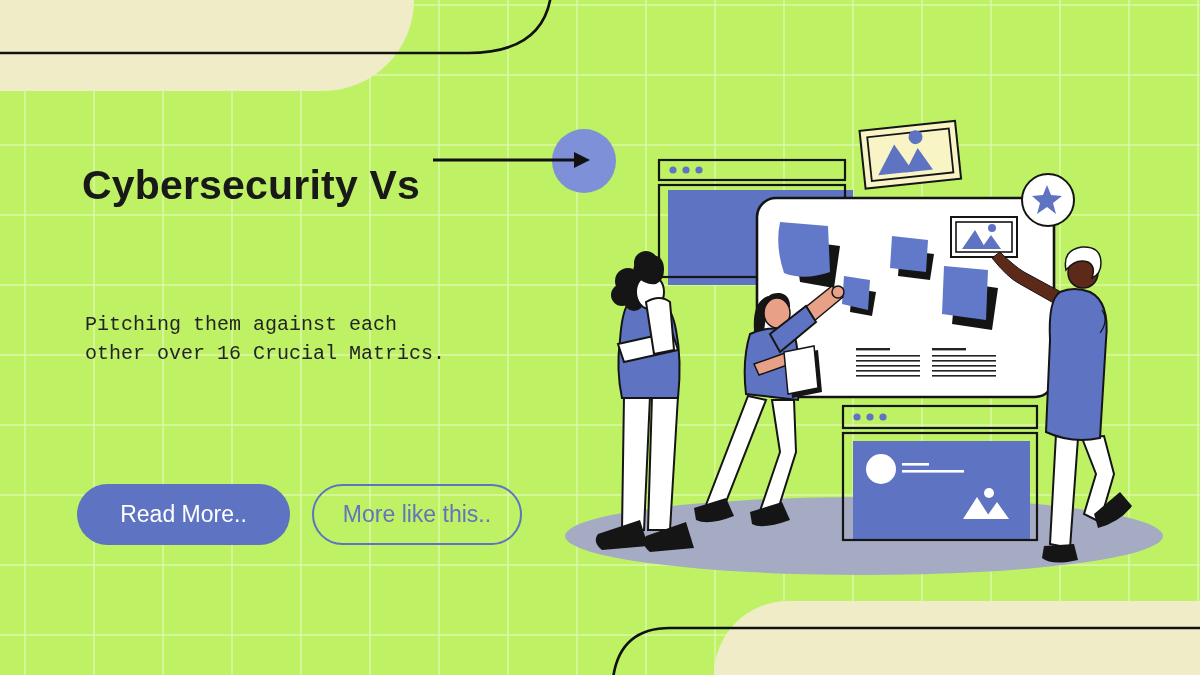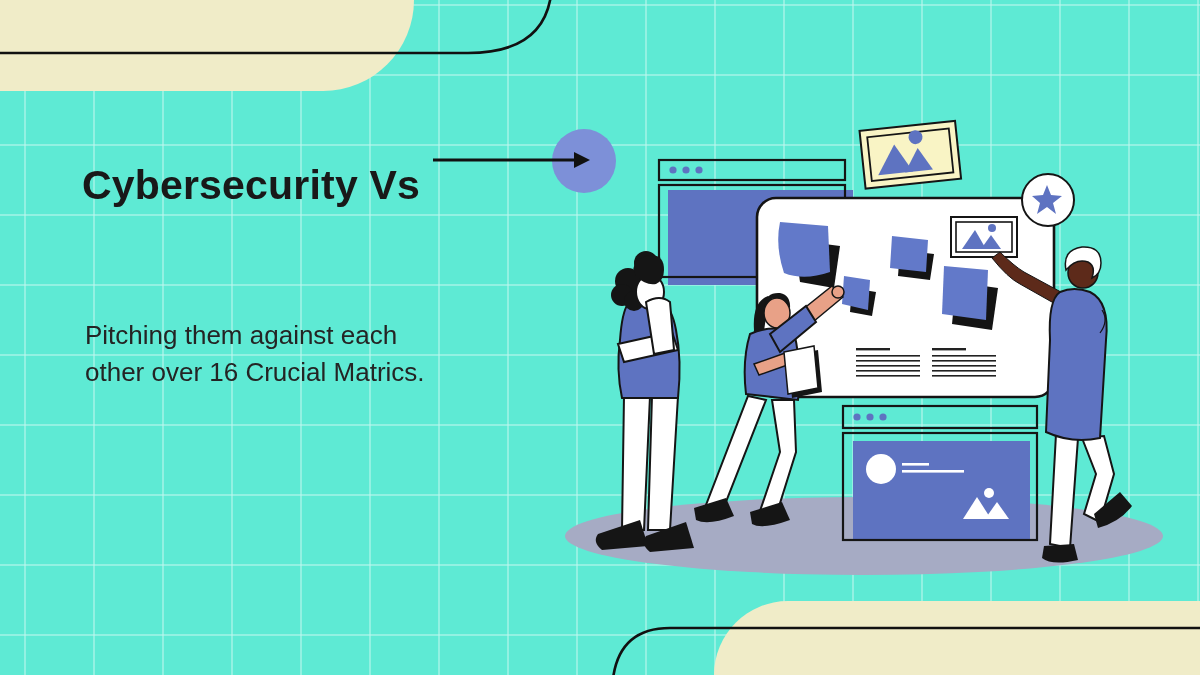--- a/index.html
+++ b/index.html
@@ -1,29 +1,29 @@
 <!DOCTYPE html>
 <html><head>
 <meta charset="utf-8">
 <style>
   html,body{margin:0;padding:0;}
   body{font-family:"Liberation Sans", sans-serif;}
-  .canvas{position:relative;width:1200px;height:675px;background:#5eead4;overflow:hidden;}
+  .canvas{position:relative;width:1200px;height:675px;background:#bef264;overflow:hidden;}
   .grid{position:absolute;inset:0;pointer-events:none;opacity:.6;
     background-image:
       repeating-linear-gradient(to right, rgba(255,255,255,.55) 0 2px, transparent 2px 69px),
       repeating-linear-gradient(to bottom, rgba(255,255,255,.55) 0 2px, transparent 2px 70px);
     background-position:24px 4px;}
   .tint-tl{position:absolute;left:0;top:0;width:414px;height:91px;background:#f0ecc8;border-bottom-right-radius:92px;}
   .tint-br{position:absolute;right:0;bottom:0;width:486px;height:74px;background:#f0ecc8;border-top-left-radius:84px;}
   svg.layer{position:absolute;left:0;top:0;width:1200px;height:675px;}
   .title{position:absolute;left:55px;top:130px;width:392px;text-align:center;
     font-size:41px;font-weight:700;color:#191919;line-height:1.4;letter-spacing:.2px;}
   .subtitle{position:absolute;left:85px;top:291px;width:430px;
-    font-size:26px;font-weight:400;color:#242424;line-height:1.43;}
+    font-size:20px;font-weight:400;color:#242424;line-height:1.43;font-family:Liberation Mono, monospace;}
   .btn-row{position:absolute;left:77px;top:484px;display:flex;gap:22px;align-items:center;}
   .btn{height:61px;border-radius:31px;font-family:"Liberation Sans",sans-serif;
     font-size:23px;display:flex;align-items:center;justify-content:center;cursor:pointer;}
   .btn-primary{width:213px;background:#5e73c1;color:#ffffff;border:none;}
   .btn-outline{width:210px;background:transparent;color:#6373bd;border:2px solid #5e73c1;}
 </style>
 </head>
 <body>
 
 <div class="canvas">
@@ -172,14 +172,18 @@
       <path d="M1102 310 Q1109 321 1100 333" fill="none" stroke="#151515" stroke-width="1.2"></path>
     </g>
   </svg>
 
   <h1 class="title"><span>Cybersecurity Vs</span><br>
     </h1>
 
   <p class="subtitle"><span>Pitching them against each</span><br>
     <span>other over 16 Crucial Matrics.</span></p>
 
+  <div class="btn-row">
+    <button class="btn btn-primary">Read More..</button>
+    <button class="btn btn-outline">More like this..</button>
+  </div>
 
 </div>
 
 </body></html>

